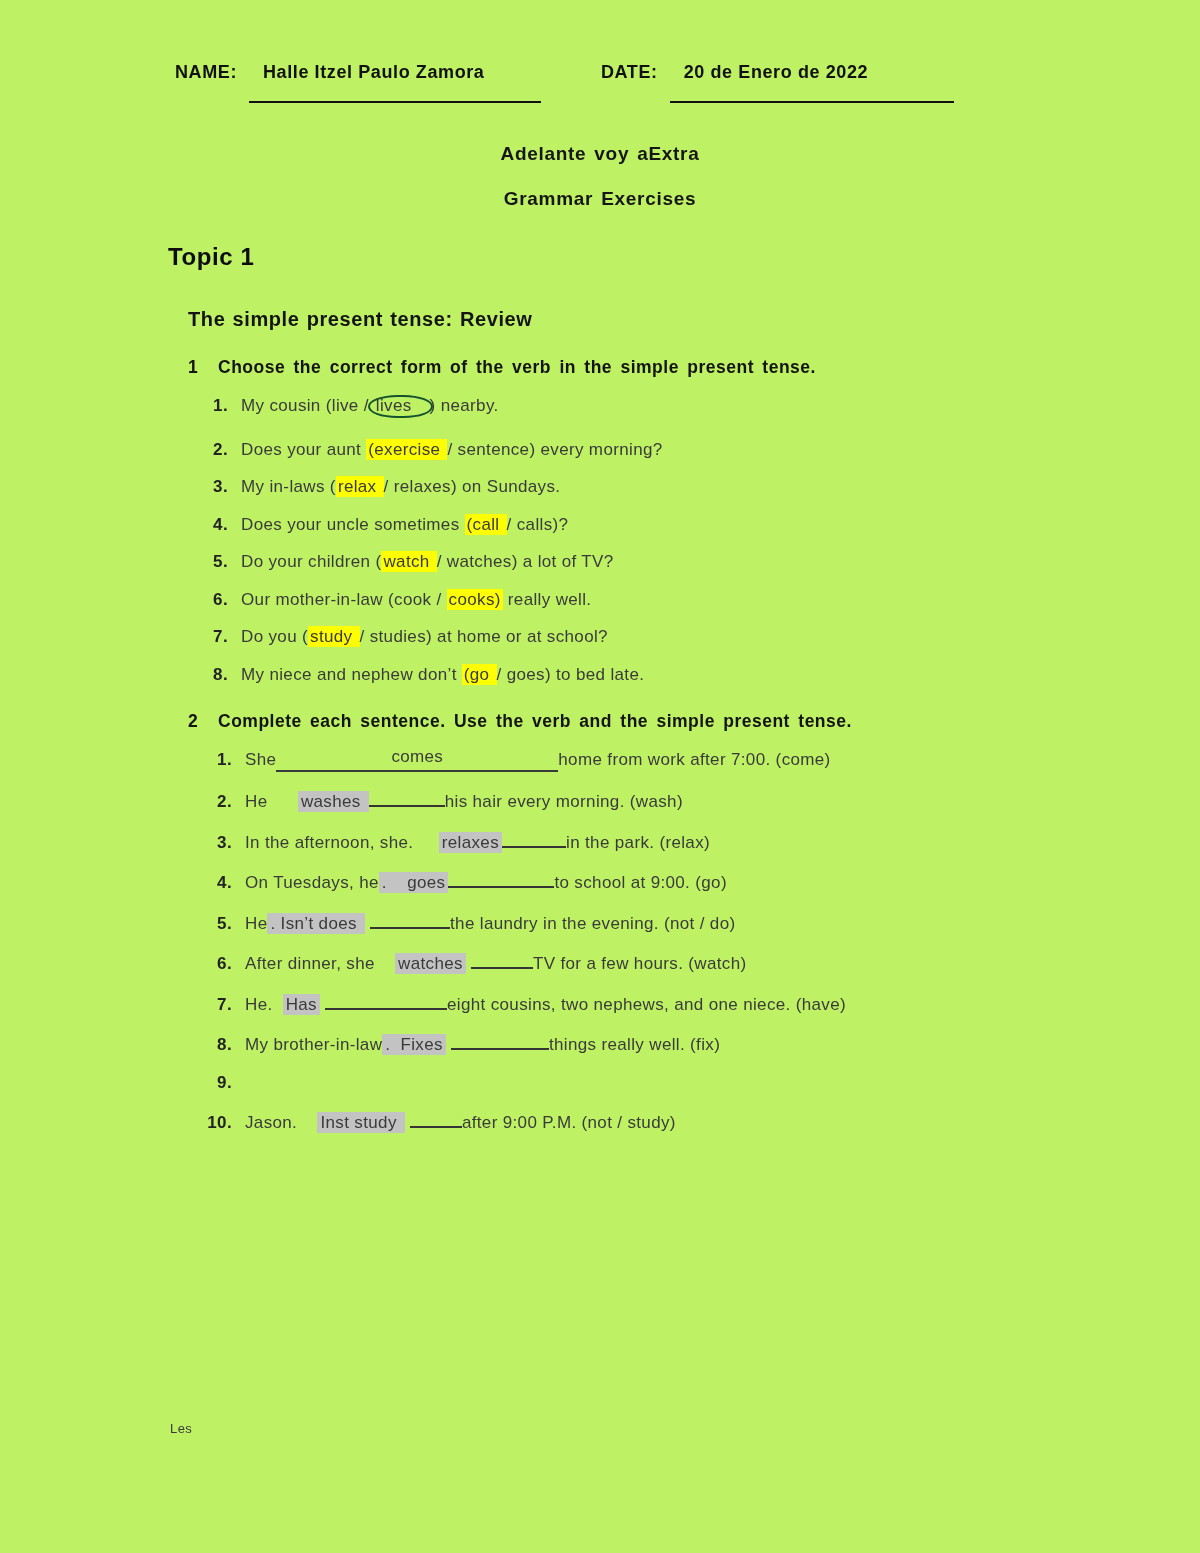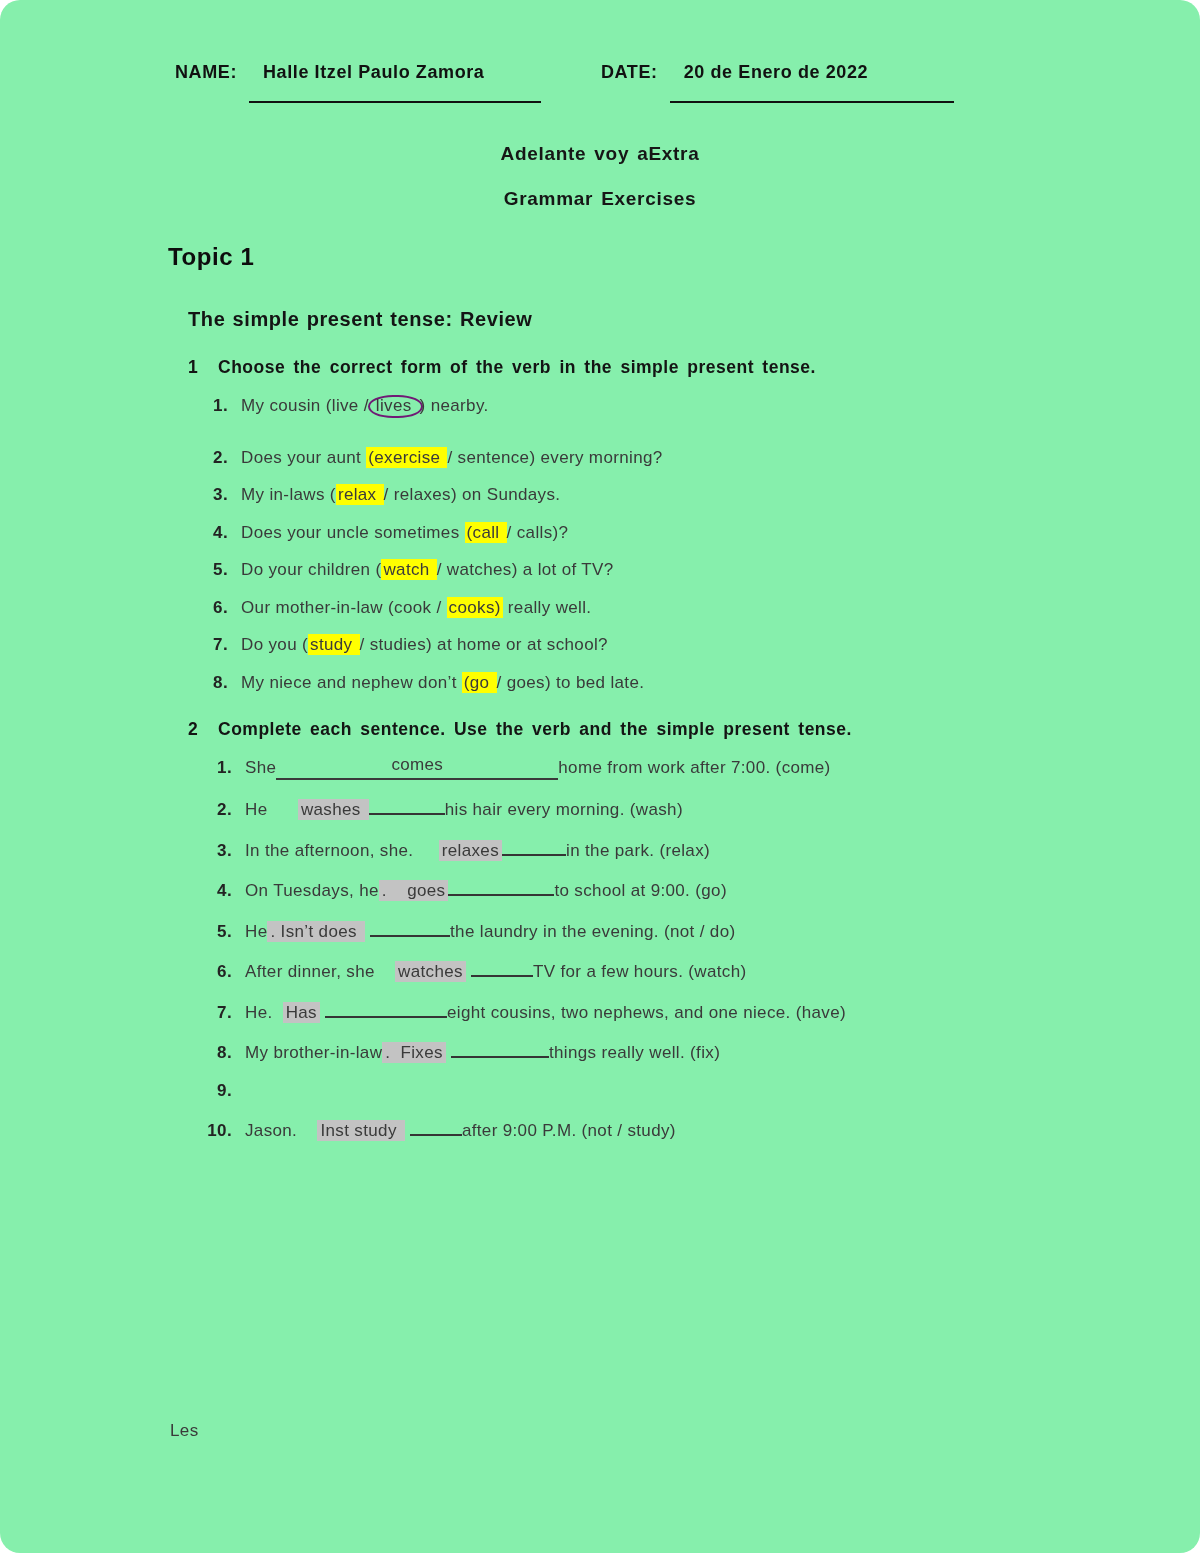--- a/index.html
+++ b/index.html
@@ -1,25 +1,24 @@
 <!DOCTYPE html>
 <html><head>
 <meta charset="utf-8">
 <style>
   html,body { margin:0; padding:0; background:#ffffff; }
   .page {
     position:relative;
     width:1200px; height:1553px;
-    background:#86efac;
+    background:#bef264;
     font-family:"Liberation Sans", sans-serif;
     color:#3a3a3a;
     box-sizing:border-box;
     padding:62px 90px 0 168px;
     overflow:hidden;
-    border-radius:20px;
   }
   
   .header { display:flex; align-items:baseline; margin-left:7px; font-weight:bold; font-size:18px; color:#111; letter-spacing:0.6px; }
   .field { display:flex; align-items:baseline; }
   .field-date { margin-left:60px; }
   .flabel { margin-right:12px; }
   .fvalue { border-bottom:2px solid #111; padding:0 10px 18px 14px; }
   .name-w { min-width:268px; }
   .date-w { min-width:260px; }
   
@@ -35,25 +34,25 @@
   .list { margin:17px 0 0 24px; font-size:17px; color:#3a3a3a; letter-spacing:0.35px; }
   .item { display:flex; align-items:baseline; line-height:21px; margin-bottom:16.5px; }
   .item-num { width:36px; flex:none; text-align:right; font-weight:bold; color:#232323; margin-right:13px; }
   .ex2 .item-num { width:40px; }
   .item-body { white-space:nowrap; }
   
   .hl-yellow { background:#ffff00; padding:1px 2px; }
   .hl-gray { background:#c3c3c3; padding:1px 3px; }
   .underlined { border-bottom:2px solid #3a3a3a; }
   .blank { display:inline-block; border-bottom:2px solid #353535; height:1em; vertical-align:baseline; }
-  .circled { display:inline-block; border:2px solid #701a75; border-radius:50% / 55%; padding:0 9px 2px 6px; margin:0 -3px 12px -1px; line-height:1.0; }
+  .circled { display:inline-block; border:2px solid #14532d; border-radius:50% / 55%; padding:0 19px 2px 6px; margin:0 -3px 4px -1px; line-height:1.0; }
   .fill-line { display:inline-block; border-bottom:2px solid #3a3a3a; text-align:center; }
   .fill-line .above { position:relative; top:-3px; display:inline-block; }
   
-  .footer { position:absolute; left:170px; top:1421px; font-size:17px; color:#3a3a3a; letter-spacing:0.4px; }
+  .footer { position:absolute; left:170px; top:1421px; font-size:13px; color:#3a3a3a; letter-spacing:0.4px; }
 </style>
 </head>
 <body>
 
 <div class="page">
 
   <div class="header">
     <div class="field">
       <span class="flabel">NAME:</span>
       <span class="fvalue name-w">Halle Itzel Paulo Zamora</span>

